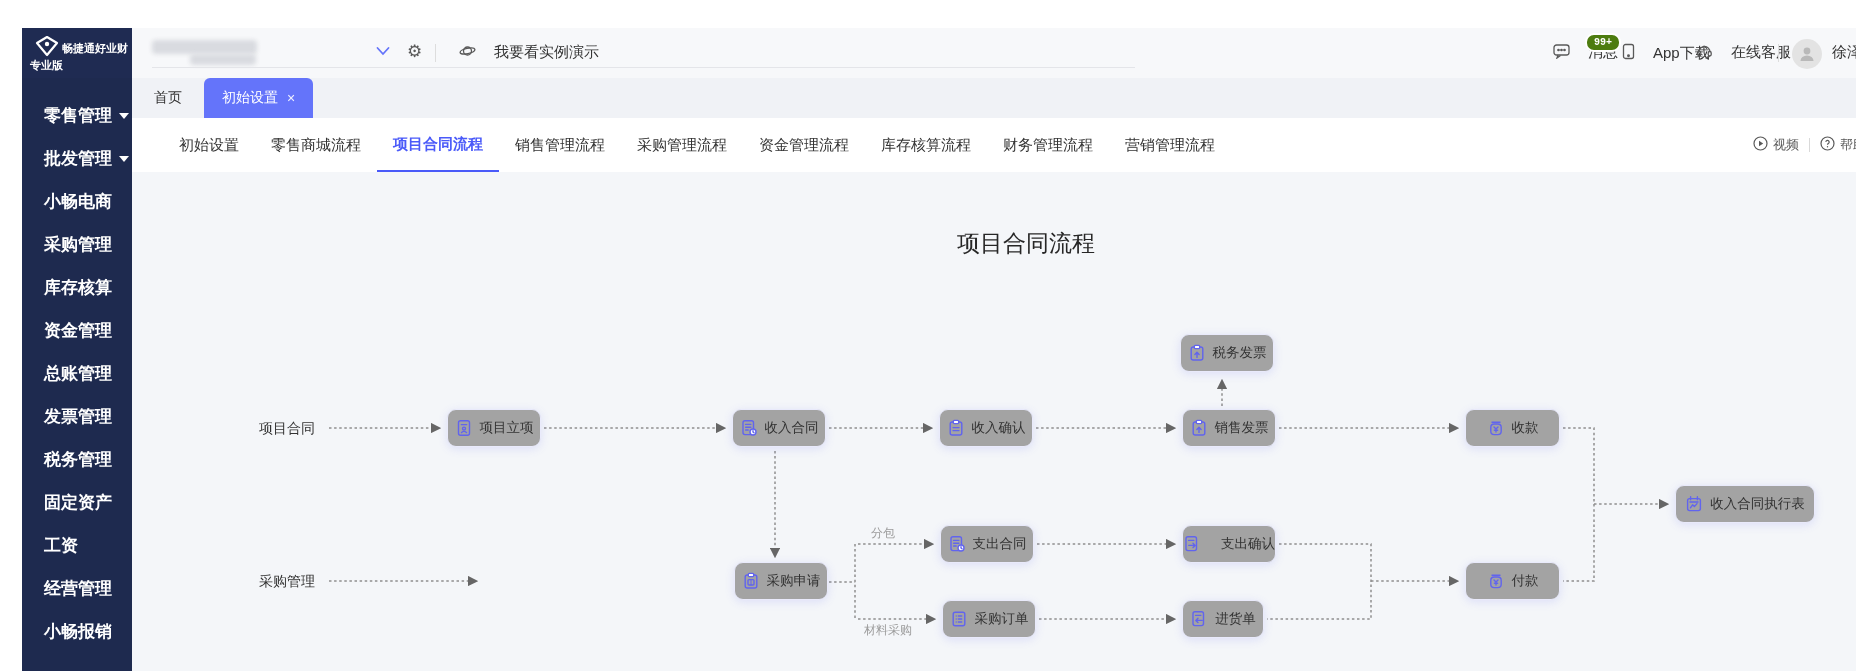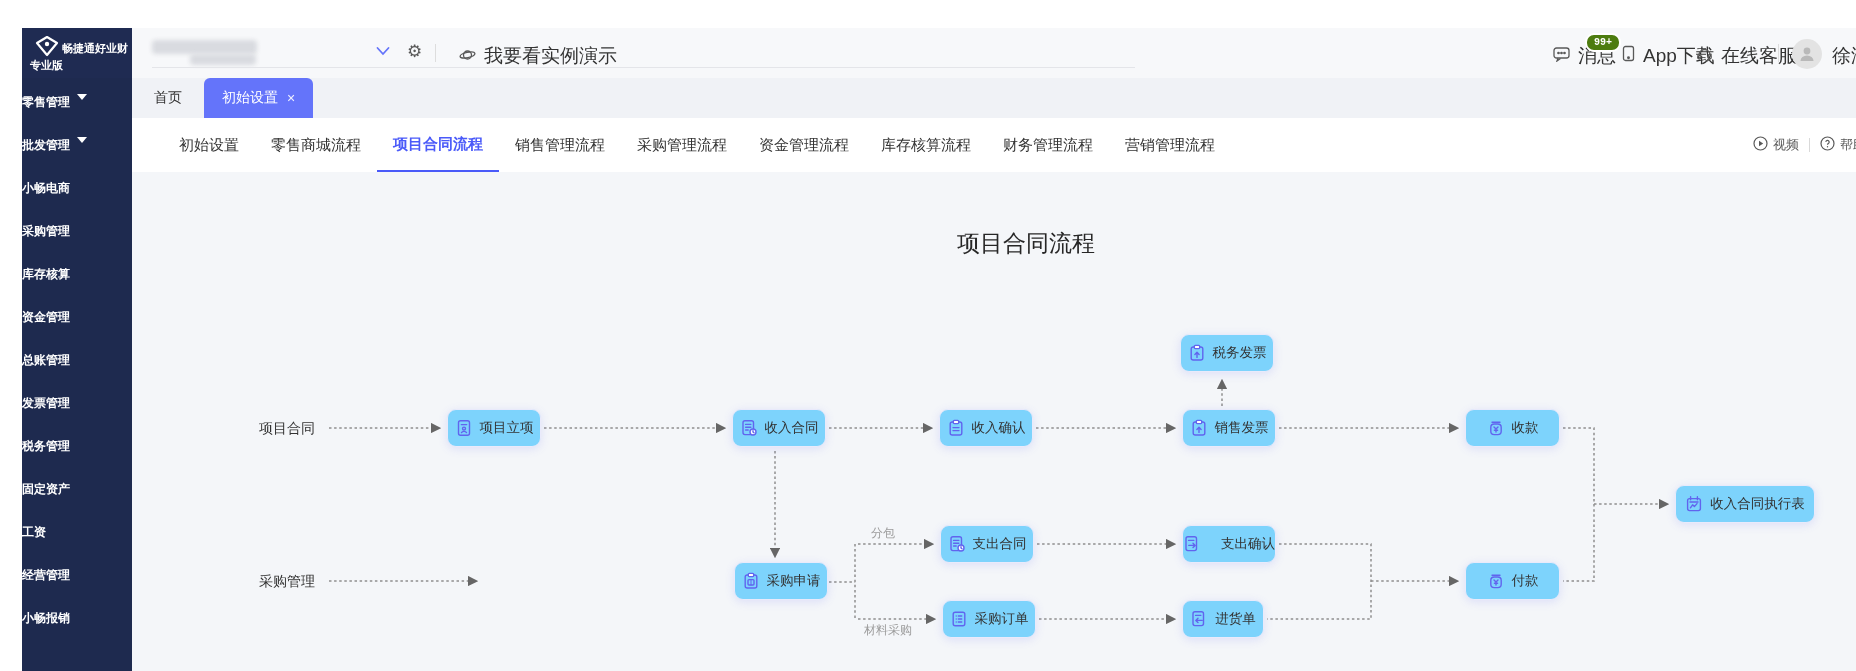--- a/index.html
+++ b/index.html
@@ -11,50 +11,50 @@
   .top-strip { position:absolute; left:0; top:0; width:1856px; height:28px; background:#fff; }
   .header { position:absolute; left:0; top:28px; width:1856px; height:50px; background:#f7f8fa; }
   .logo-block { position:absolute; left:0; top:0; width:110px; height:50px; background:#1f2b52; color:#fff; }
   .logo-glyph { position:absolute; left:12px; top:7px; }
   .logo-title { position:absolute; left:40px; top:13px; font-size:11px; font-weight:bold; white-space:nowrap; }
   .logo-sub { position:absolute; left:8px; top:30px; font-size:11px; font-weight:bold; }
   .redact { position:absolute; background:#d9dbe0; border-radius:4px; filter:blur(2px); }
   .acct-underline { position:absolute; left:130px; top:39px; width:983px; height:1px; background:#e4e5e9; }
   .hdr-ic { position:absolute; display:flex; align-items:center; color:#595959; }
   .hdr-divider { position:absolute; width:1px; height:18px; background:#ddd; top:16px; }
-  .hdr-link { position:absolute; display:flex; align-items:center; gap:8px; font-size:19px; color:#333; cursor:pointer; white-space:nowrap; }
+  .hdr-link { position:absolute; display:flex; align-items:center; gap:18px; font-size:15px; color:#333; cursor:pointer; white-space:nowrap; }
   .badge { position:absolute; left:1563px; top:5px; background:#4d7c0f; color:#fff; font-size:10px; line-height:13px; padding:1px 7px; border-radius:9px; border:2px solid #fff; font-weight:bold;font-family:Liberation Mono, monospace; }
   .avatar { position:absolute; left:1770px; top:11px; width:30px; height:30px; border-radius:50%; background:#e3e3e3; display:flex; align-items:center; justify-content:center; }
   .gear { font-size:17px; color:#595959; }
 
   
   .tabstrip { position:absolute; left:110px; top:78px; width:1746px; height:40px; background:#f0f2f6; display:flex; }
   .tab { height:40px; display:flex; align-items:center; justify-content:center; font-size:14px; color:#333; padding:0 22px; cursor:pointer; }
   .tab.active { background:#6474fa; color:#fff; border-radius:6px 6px 0 0; padding:0 18px; }
   .tab .close { margin-left:9px; font-size:14px; line-height:1; opacity:.9; cursor:pointer; }
 
   
   .subbar { position:absolute; left:110px; top:118px; width:1746px; height:54px; background:#fff; display:flex; align-items:stretch; padding-left:31px; }
   .subtab { display:flex; align-items:center; padding:0 16px; font-size:15px; color:#333; cursor:pointer; white-space:nowrap; }
   .subtab.active { color:#4a5af9; border-bottom:2px solid #4a5af9; font-weight:bold; }
   .subbar-actions { position:absolute; right:12px; top:0; height:54px; display:flex; align-items:center; gap:10px; font-size:13px; color:#595959; }
   .subbar-actions .act { display:flex; align-items:center; gap:5px; cursor:pointer;text-align:right; }
   .subbar-divider { width:1px; height:14px; background:#d9d9d9; }
 
   
   .sidebar { position:absolute; left:0; top:78px; width:110px; height:593px; background:#1e2a4f; padding-top:16px; }
-  .side-item { height:43px; display:flex; align-items:flex-start; color:#fff; font-size:12px; font-weight:600; cursor:pointer; white-space:nowrap; }
+  .side-item { height:43px; display:flex; align-items:center; padding-left:22px; color:#fff; font-size:17px; font-weight:600; cursor:pointer; white-space:nowrap; }
   .caret { width:0; height:0; border-left:5px solid transparent; border-right:5px solid transparent; border-top:6px solid #fff; margin-left:7px; }
 
   
   .content { position:absolute; left:110px; top:172px; width:1746px; height:499px; background:#f4f6f9; }
   .flow-title { position:absolute; left:935px; top:228px; font-size:23px; color:#262626; }
   .row-label { position:absolute; font-size:14px; color:#333; white-space:nowrap; }
   .branch-label { position:absolute; font-size:12px; color:#9b9b9b; white-space:nowrap; }
-  .node { position:absolute; height:38px; background:#7dd3fc; border:1px solid #e9eafb; border-radius:9px;
+  .node { position:absolute; height:38px; background:#a3a3a3; border:1px solid #e9eafb; border-radius:9px;
           box-shadow:0 2px 10px rgba(100,105,240,.16); display:flex; align-items:center; justify-content:center;
           gap:7px; font-size:13.5px; color:#333; cursor:pointer; white-space:nowrap; }
   .node svg { flex:none; }
   .connectors { position:absolute; left:0; top:0; pointer-events:none; }
 </style>
 </head>
 <body>
 
 <div id="app">
 

